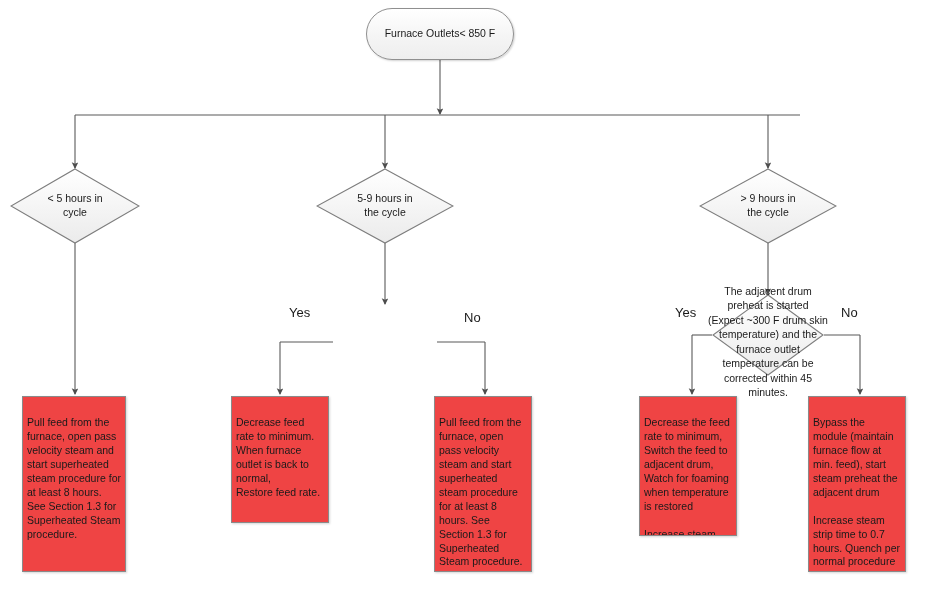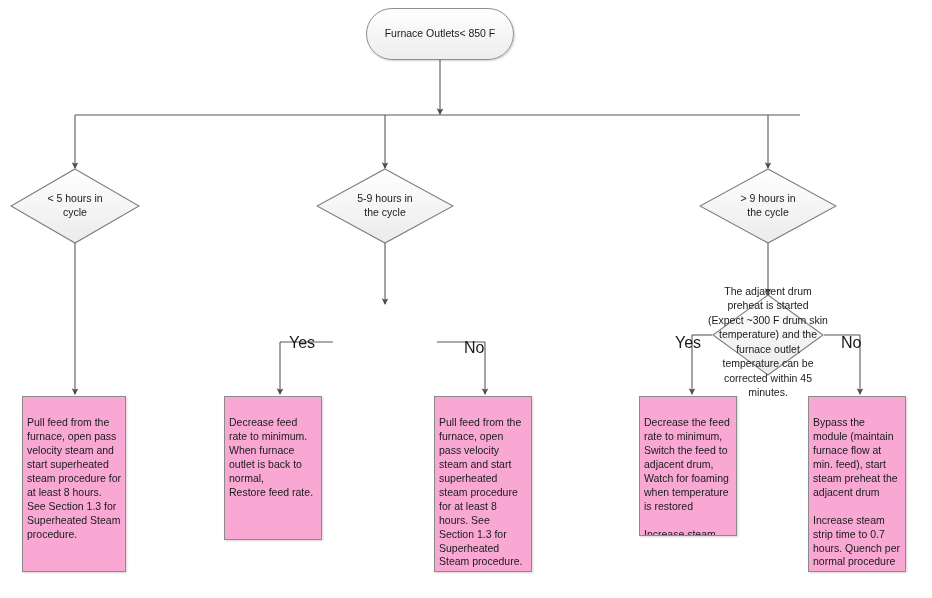--- a/index.html
+++ b/index.html
@@ -64,37 +64,36 @@
     text-align: center;
     font-size: 10.5px;
     line-height: 1.3;
     color: #1a1a1a;
     white-space: pre-line;
   }
 
   .procbox {
     position: absolute;
     border: 1px solid #8a8a8a;
-    background: #f9a8d4;
+    background: #ef4444;
     box-shadow: 1px 1px 2px rgba(0,0,0,0.16);
     box-sizing: border-box;
     padding: 5px 4px 4px 4px;
     font-size: 10.5px;
     line-height: 1.33;
     color: #1a1a1a;
     white-space: pre-line;
     overflow: hidden;
   }
 
   .edge-label {
     position: absolute;
-    font-size: 16px;
+    font-size: 13px;
     color: #1a1a1a;
     white-space: nowrap;
-    margin-top: 29px;
   }
 
   
   .logo {
     position: absolute;
     left: 438px;
     top: 580px;
     width: 56px;
     height: 18px;
   }
@@ -197,21 +196,21 @@
 
   <div class="edge-label" style="left:289px; top:305px;">Yes</div>
   <div class="edge-label" style="left:464px; top:310px;">No</div>
   <div class="edge-label" style="left:675px; top:305px;">Yes</div>
   <div class="edge-label" style="left:841px; top:305px;">No</div>
 
   <div class="procbox" style="left:22px; top:396px; width:104px; height:176px;">
     <span>Pull feed from the furnace, open pass velocity steam and start superheated steam procedure for at least 8 hours. See Section 1.3 for Superheated Steam procedure.</span>
   </div>
 
-  <div class="procbox" style="left:224px; top:396px; width:98px; height:144px;">
+  <div class="procbox" style="left:231px; top:396px; width:98px; height:127px;">
     <span>Decrease feed rate to minimum.
 When furnace outlet is back to normal,
 Restore feed rate.</span>
   </div>
 
   <div class="procbox" style="left:434px; top:396px; width:98px; height:176px;">
     <span>Pull feed from the furnace, open pass velocity steam and start superheated steam procedure for at least 8 hours.  See Section 1.3 for Superheated Steam procedure.</span>
   </div>
 
   <div class="procbox" style="left:639px; top:396px; width:98px; height:140px;">

